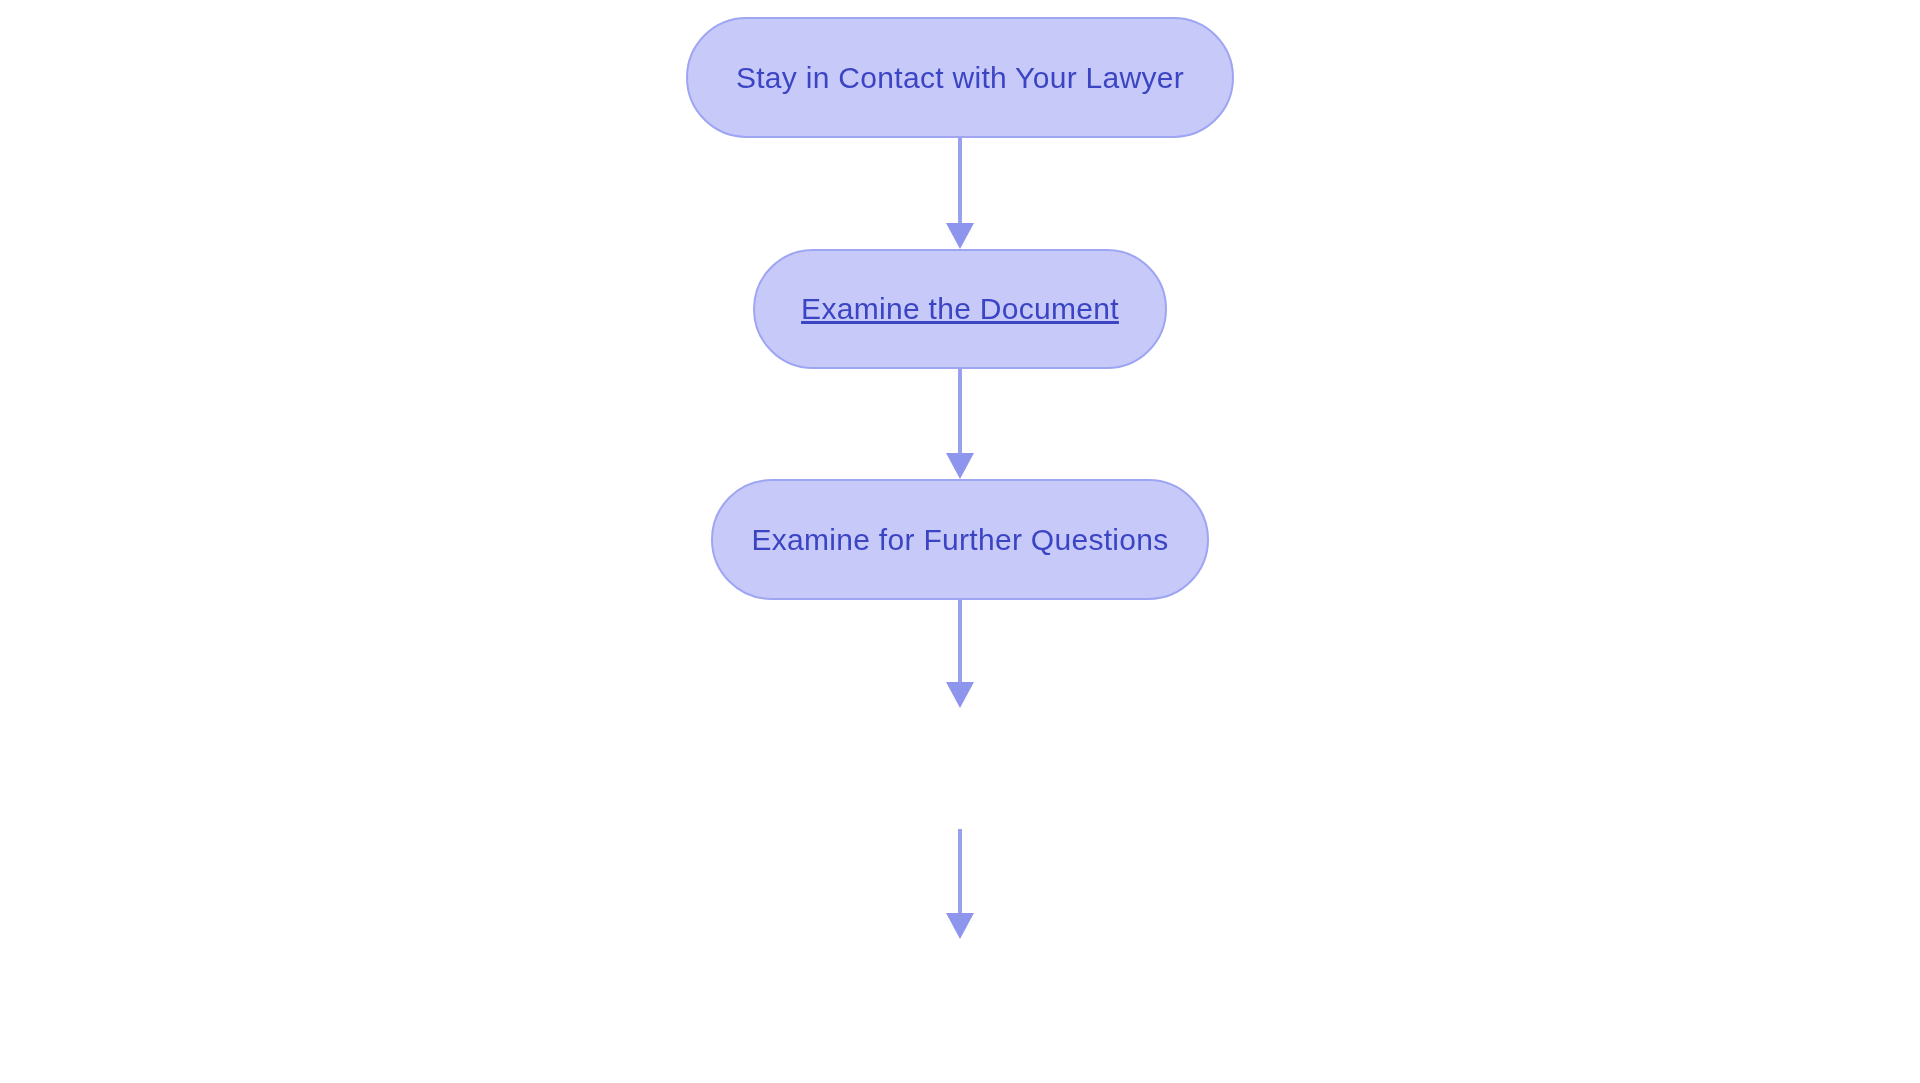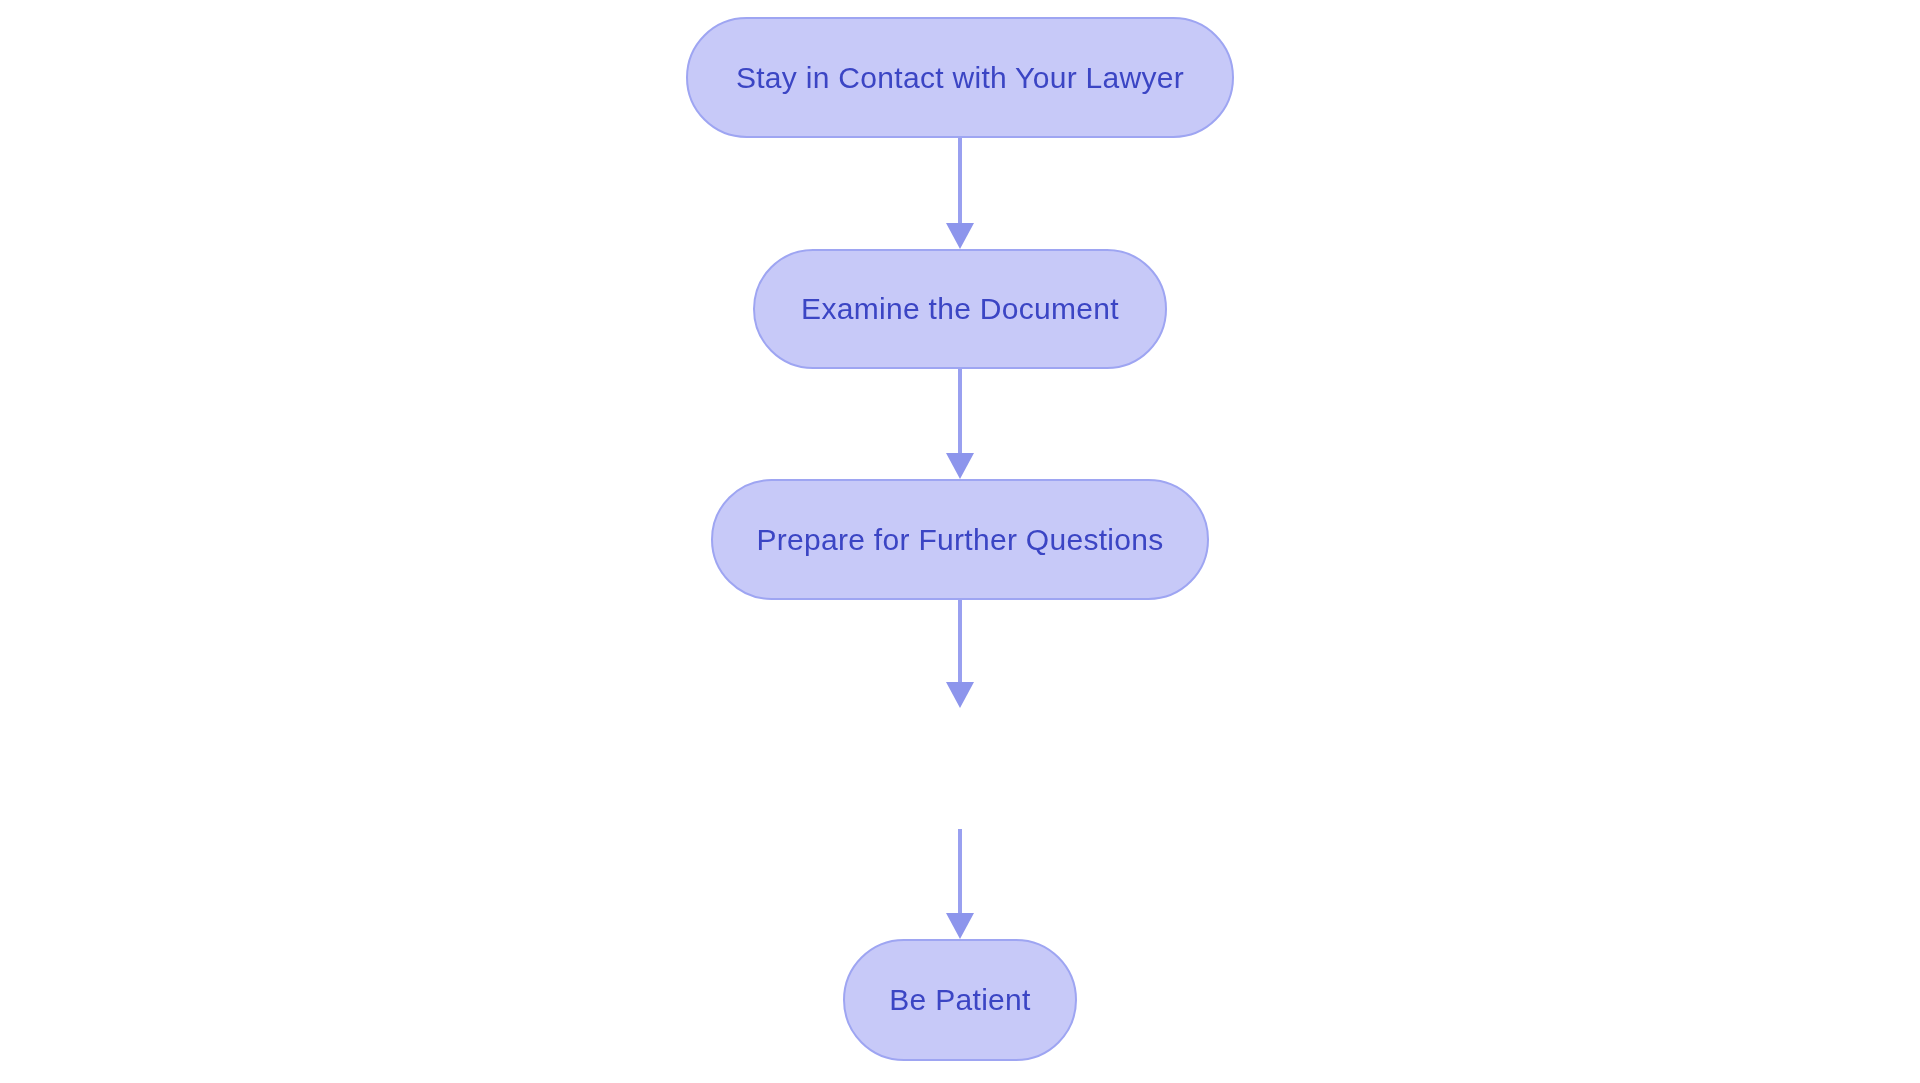--- a/index.html
+++ b/index.html
@@ -25,21 +25,21 @@
     align-items: center;
     justify-content: center;
     color: #3b45c4;
     font-size: 30px;
     letter-spacing: 0.3px;
     text-align: center;
     white-space: nowrap;
   }
   
   .n0 { left: 686px;  top: 17px;  width: 548px; height: 121px; }
-  .n1 { left: 753px;  top: 249px; width: 414px; height: 120px; }
+  .n1 { left: 753px;  top: 249px; width: 414px; height: 120px; text-decoration: underline; }
   .n2 { left: 711px;  top: 479px; width: 498px; height: 121px; }
   .n3 { left: 698px;  top: 708px; width: 523px; height: 121px; }
   .n4 { left: 843px;  top: 939px; width: 234px; height: 122px; }
 
   .connector {
     position: absolute;
     left: 946px;            
     width: 28px;
     display: flex;
     flex-direction: column;
@@ -76,28 +76,27 @@
     <div class="arrowhead"></div>
   </div>
 
   <div class="node n1">Examine the Document</div>
 
   <div class="connector c1">
     <div class="shaft"></div>
     <div class="arrowhead"></div>
   </div>
 
-  <div class="node n2">Prepare for Further Questions</div>
+  <div class="node n2">Examine for Further Questions</div>
 
   <div class="connector c2">
     <div class="shaft"></div>
     <div class="arrowhead"></div>
   </div>
 
 
   <div class="connector c3">
     <div class="shaft"></div>
     <div class="arrowhead"></div>
   </div>
 
-  <div class="node n4">Be Patient</div>
 
 </div>
 
 </body></html>

